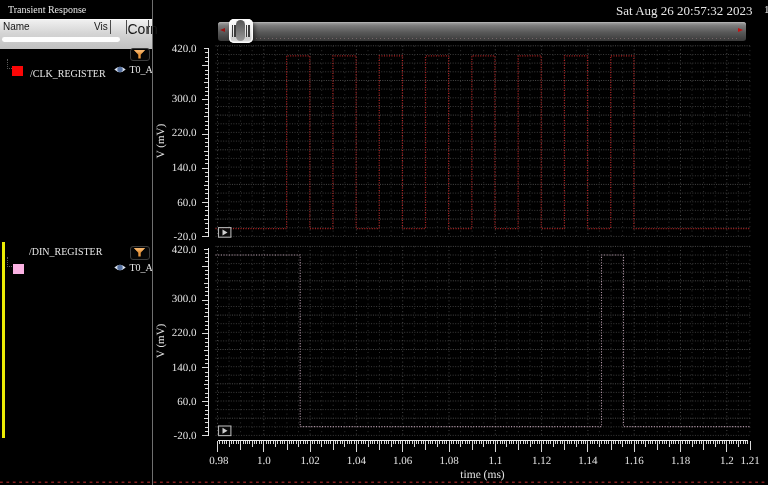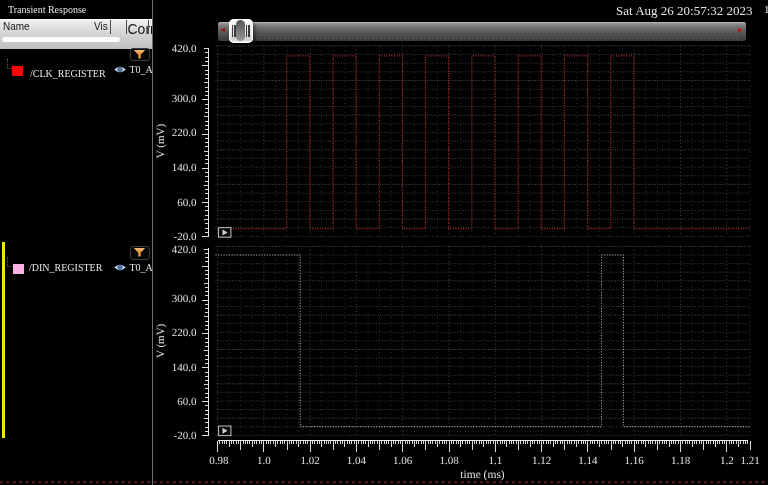--- a/index.html
+++ b/index.html
@@ -43,21 +43,21 @@
 
 <div class="abs" style="left:12px;top:65.5px;width:11px;height:10px;background:#fb0606"></div>
 <div class="abs ser" style="left:30px;top:68px">/CLK_REGISTER</div>
 <svg class="abs" width="12" height="9" style="left:114px;top:65px">
     <path d="M0.3,4.5 Q6,-0.9 11.7,4.5 Q6,9.9 0.3,4.5 Z" fill="#d9e1ee"></path>
     <circle cx="6" cy="4.5" r="2.7" fill="#5671a0"></circle>
   </svg>
 <div class="abs ser" style="left:129.5px;top:64px">T0_A</div>
 
 <div class="abs" style="left:13px;top:264px;width:11px;height:10px;background:#fbb2e3"></div>
-<div class="abs ser" style="left:29px;top:262px">/DIN_REGISTER</div>
+<div class="abs ser" style="left:29px;top:246px">/DIN_REGISTER</div>
 <svg class="abs" width="12" height="9" style="left:114px;top:263px">
     <path d="M0.3,4.5 Q6,-0.9 11.7,4.5 Q6,9.9 0.3,4.5 Z" fill="#d9e1ee"></path>
     <circle cx="6" cy="4.5" r="2.7" fill="#5671a0"></circle>
   </svg>
 <div class="abs ser" style="left:129.5px;top:262px">T0_A</div>
 
 <div class="abs" style="left:2px;top:242px;width:3.3px;height:196px;background:#ecec04"></div>
 
 <div class="abs" style="left:152.3px;top:0;width:1.2px;height:485px;background:#6f6f6f"></div>
 

